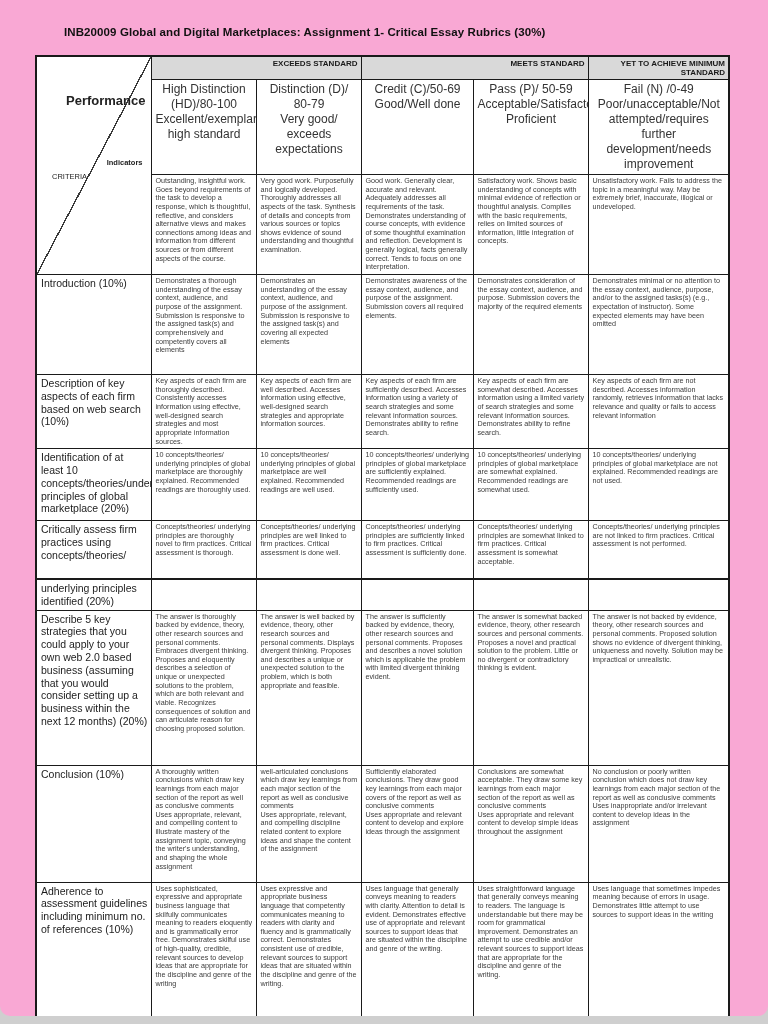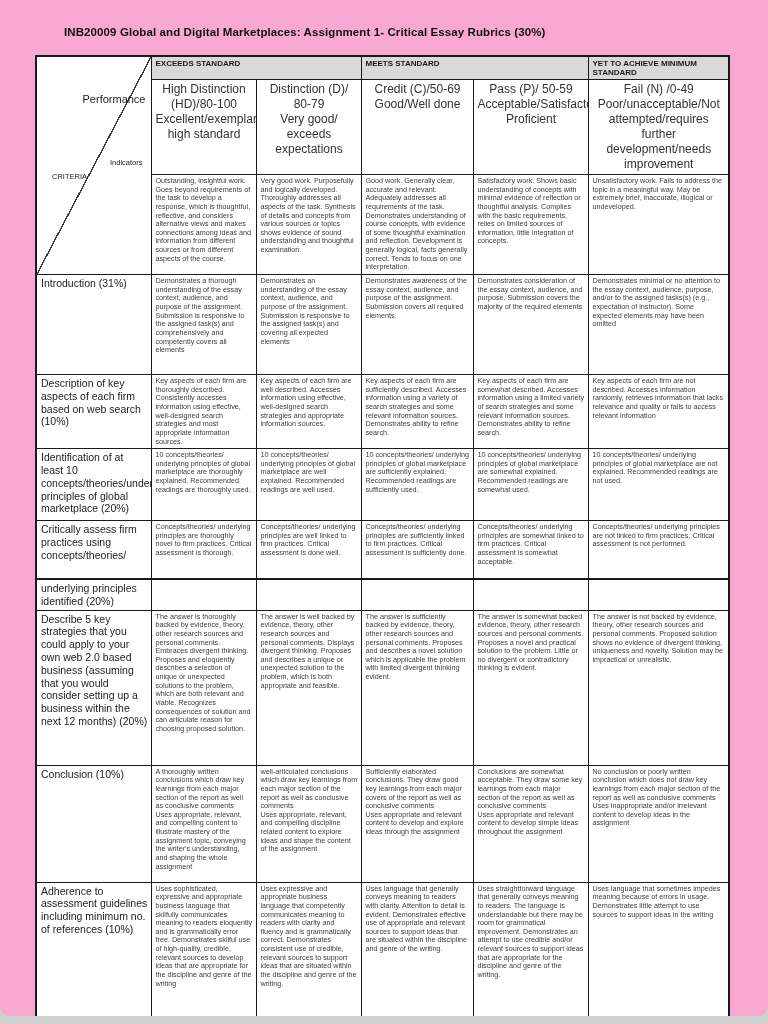--- a/index.html
+++ b/index.html
@@ -32,21 +32,21 @@
     border:1px solid #1a1a1a;
     vertical-align:top;
     padding:2px 3px 2px 4px;
     overflow:hidden;
   }
   table.rubric{border:2px solid #1a1a1a;}
   .t1{left:35px;top:55px;}
   .t2{left:35px;top:570px;margin-top:8px;}
   td.ghead{
     background:#d9d9d9;
-    text-align:left;
+    text-align:right;
     font-size:8px;font-weight:bold;color:#1a1a1a;
     padding:2px;
     vertical-align:middle;
   }
   td.grade{
     text-align:center;
     font-size:12px;color:#333;
     white-space:pre-line;
     vertical-align:middle;
     line-height:1.25;
@@ -66,25 +66,25 @@
     padding:0;
     background:
       linear-gradient(to bottom right,
         transparent calc(50% - 0.7px),
         #3a3a3a calc(50% - 0.7px),
         #3a3a3a calc(50% + 0.7px),
         transparent calc(50% + 0.7px));
   }
   .corner .perf{
     position:absolute;right:5px;top:36px;
-    font-size:11px;font-weight:normal;color:#222;
+    font-size:13px;font-weight:bold;color:#222;
   }
   .corner .ind{
     position:absolute;right:8px;top:101px;
-    font-size:7.5px;font-weight:normal;color:#222;
+    font-size:7.5px;font-weight:bold;color:#222;
   }
   .corner .crit{
     position:absolute;left:15px;top:115px;
     font-size:7.5px;color:#222;
   }
 </style>
 </head>
 <body>
 
 <div class="page">
@@ -124,21 +124,21 @@
 Poor/unacceptable/Not attempted/requires further development/needs improvement</td>
     </tr>
     <tr style="height:85px">
       <td class="cell">Outstanding, insightful work. Goes beyond requirements of the task to develop a response, which is thoughtful, reflective, and considers alternative views and makes connections among ideas and information from different sources or from different aspects of the course.</td>
       <td class="cell">Very good work. Purposefully and logically developed. Thoroughly addresses all aspects of the task. Synthesis of details and concepts from various sources or topics shows evidence of sound understanding and thoughtful examination.</td>
       <td class="cell">Good work. Generally clear, accurate and relevant. Adequately addresses all requirements of the task. Demonstrates understanding of course concepts, with evidence of some thoughtful examination and reflection. Development is generally logical, facts generally correct. Tends to focus on one interpretation.</td>
       <td class="cell">Satisfactory work. Shows basic understanding of concepts with minimal evidence of reflection or thoughtful analysis. Complies with the basic requirements, relies on limited sources of information, little integration of concepts.</td>
       <td class="cell">Unsatisfactory work. Fails to address the topic in a meaningful way. May be extremely brief, inaccurate, illogical or undeveloped.</td>
     </tr>
     <tr style="height:100px">
-      <td class="crit-cell">Introduction (31%)</td>
+      <td class="crit-cell">Introduction (10%)</td>
       <td class="cell">Demonstrates a thorough understanding of the essay context, audience, and purpose of the assignment. Submission is responsive to the assigned task(s) and comprehensively and competently covers all elements</td>
       <td class="cell">Demonstrates an understanding of the essay context, audience, and purpose of the assignment. Submission is responsive to the assigned task(s) and covering all expected elements</td>
       <td class="cell">Demonstrates awareness of the essay context, audience, and purpose of the assignment. Submission covers all required elements.</td>
       <td class="cell">Demonstrates consideration of the essay context, audience, and purpose. Submission covers the majority of the required elements</td>
       <td class="cell">Demonstrates minimal or no attention to the essay context, audience, purpose, and/or to the assigned tasks(s) (e.g., expectation of instructor). Some expected elements may have been omitted</td>
     </tr>
     <tr style="height:65px">
       <td class="crit-cell">Description of key aspects of each firm based on web search (10%)</td>
       <td class="cell">Key aspects of each firm are thoroughly described. Consistently accesses information using effective, well-designed search strategies and most appropriate information sources.</td>
       <td class="cell">Key aspects of each firm are well described. Accesses information using effective, well-designed search strategies and appropriate information sources.</td>

